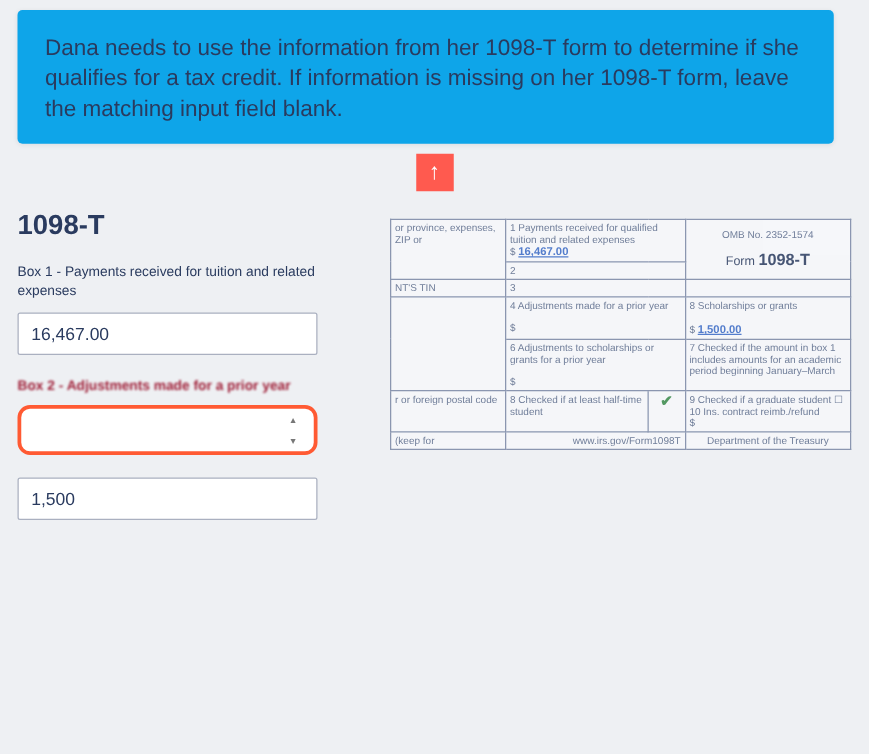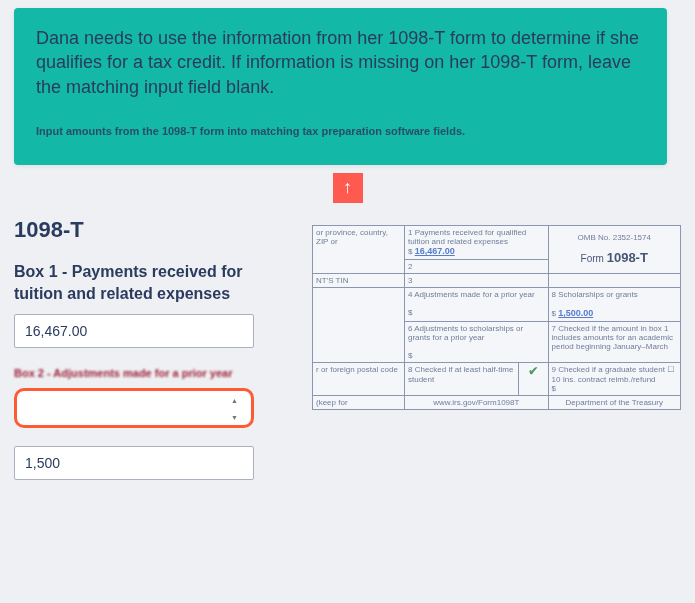--- a/index.html
+++ b/index.html
@@ -6,23 +6,23 @@
   body {
     font-family: Arial, Helvetica, sans-serif;
     background: #eef0f3;
     width: 695px;
     height: 603px;
     overflow: hidden;
     position: relative;
     color: #2a3b5f;
   }
   .card {
-    background: #14b8a6;
+    background: #0ea5e9;
     margin: 8px 28px 0 14px;
-    padding: 18px 22px 28px 22px;
+    padding: 18px 22px 16px 22px;
     border-radius: 4px;
     box-shadow: 0 1px 4px rgba(0,0,0,0.08);
   }
   .card .title {
     font-size: 18px;
     line-height: 1.35;
     color: #2a3b5f;
     font-weight: 500;
   }
   .card .sub {
@@ -55,22 +55,22 @@
     width: 280px;
     flex-shrink: 0;
   }
   .form-title {
     font-size: 22px;
     font-weight: 700;
     color: #2a3b5f;
     margin-bottom: 18px;
   }
   .label {
-    font-size: 16px;
-    font-weight: 700;
+    font-size: 11px;
+    font-weight: 400;
     color: #2a3b5f;
     line-height: 1.4;
     margin-bottom: 8px;
   }
   .label-missing {
     font-size: 11px;
     font-weight: 700;
     color: #a0233b;
     line-height: 1.4;
     height: 14px;
@@ -143,21 +143,20 @@
     font-size: 12px;
     font-weight: bold;
   }
   .blurry { filter: blur(0.6px); opacity: 0.85; }
 </style>
 </head>
 <body>
 
 <div class="card">
   <div class="title">Dana needs to use the information from her 1098-T form to determine if she qualifies for a tax credit. If information is missing on her 1098-T form, leave the matching input field blank.</div>
-  <div class="sub blurry">Input amounts from the 1098-T form into matching tax preparation software fields.</div>
 </div>
 
 <div class="arrow-wrap">
   <div class="arrow">↑</div>
 </div>
 
 <div class="content">
 
   <div class="left">
     <div class="form-title">1098-T</div>
@@ -184,21 +183,21 @@
   <div class="right">
     <table class="form1098 blurry">
       <colgroup>
         <col style="width:25%">
           <col style="width:31%">
           <col style="width:8%">
           <col style="width:36%">
       </colgroup>
       <tbody>
           <tr>
-        <td rowspan="2">or province, country, ZIP or</td>
+        <td rowspan="2">or province, expenses, ZIP or</td>
         <td colspan="2">
           <span>1 Payments received for qualified tuition and related expenses</span><br>
           $ <span class="amount">16,467.00</span>
         </td>
         <td rowspan="2" style="text-align:center;vertical-align:middle">
           <span>OMB No. 2352-1574</span><br><br>
           <span class="formname"><span>Form </span><b>1098-T</b></span>
         </td>
       </tr>
       <tr>
@@ -233,20 +232,20 @@
           <span>8 Checked if at least half-time student</span>
         </td>
         <td style="text-align:center"><span class="check">✔</span></td>
         <td>
           <span>9 Checked if a graduate student</span> ☐<br>
           <span>10 Ins. contract reimb./refund</span><br>$
         </td>
       </tr>
       <tr>
         <td>(keep for</td>
-        <td colspan="2" style="text-align:center">www.irs.gov/Form1098T</td>
+        <td colspan="2" style="text-align:right">www.irs.gov/Form1098T</td>
         <td style="text-align:center">Department of the Treasury</td>
       </tr>
     </tbody>
       </table>
   </div>
 
 </div>
 
 </body></html>

